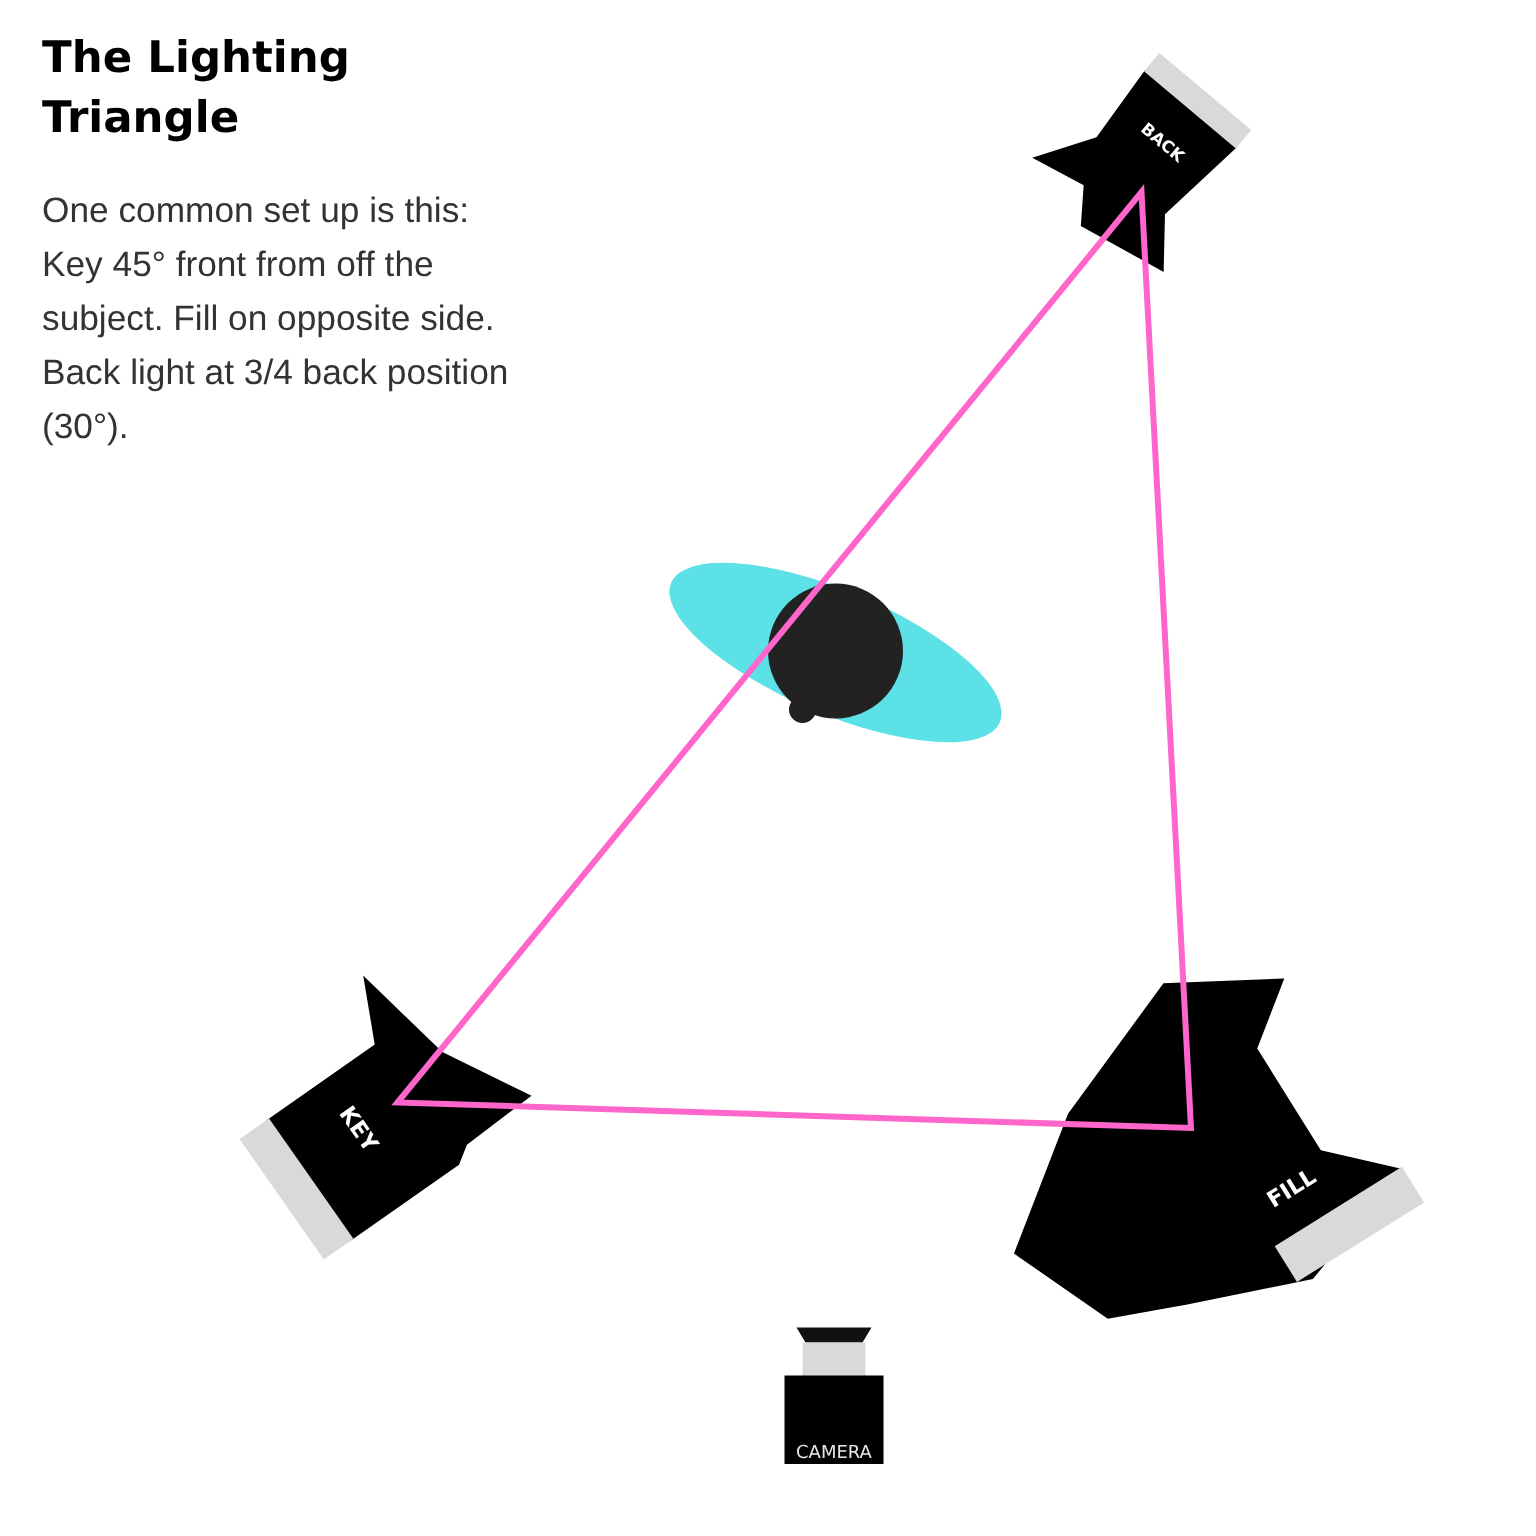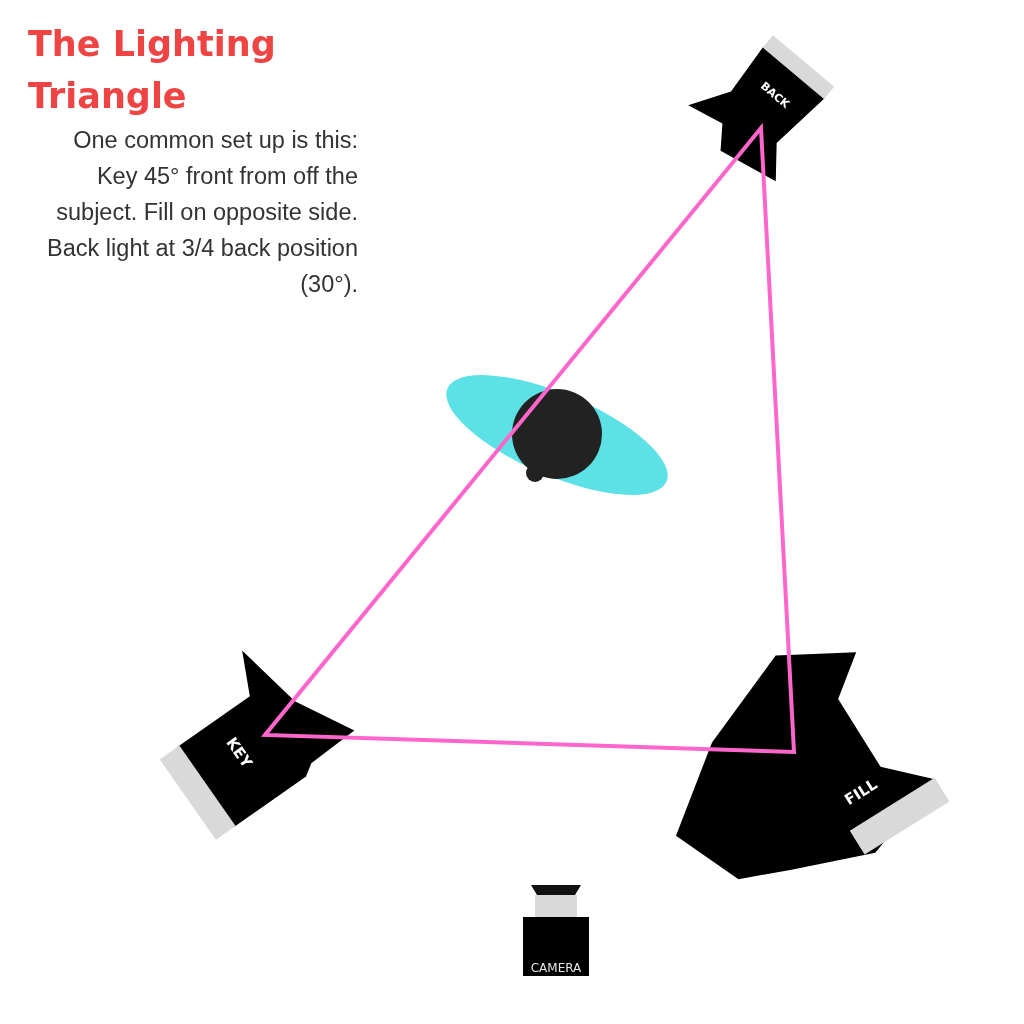--- a/index.html
+++ b/index.html
@@ -1,25 +1,25 @@
 <!DOCTYPE html>
 <html><head>
 <meta charset="utf-8">
 <style>
   html, body { margin: 0; padding: 0; background: #ffffff; }
   body { width: 1024px; height: 1024px; position: relative; overflow: hidden; }
   .title {
     position: absolute; left: 28px; top: 18px; width: 330px;
     font-family: "DejaVu Sans", sans-serif; font-weight: bold;
-    font-size: 35px; line-height: 52px; color: #ef4444; margin: 0;
+    font-size: 29px; line-height: 40px; color: #000000; margin: 0;
   }
   .desc {
     position: absolute; left: 28px; top: 122px; width: 330px;
     font-family: "Liberation Sans", sans-serif; font-weight: normal;
-    font-size: 23.5px; line-height: 36px; color: #333333; margin: 0; text-align: right;
+    font-size: 23.5px; line-height: 36px; color: #333333; margin: 0;
   }
   svg.diagram { position: absolute; left: 0; top: 0; }
   .lbl { font-family: "DejaVu Sans", sans-serif; font-weight: bold; fill: #ffffff; }
   .cam-lbl { font-family: "DejaVu Sans", sans-serif; fill: #e6e6e6; }
 </style>
 </head>
 <body>
 
 <h1 class="title">The Lighting Triangle</h1>
 <p class="desc">One common set up is this: Key 45° front from off the subject. Fill on opposite side. Back light at 3/4  back position (30°).</p>

